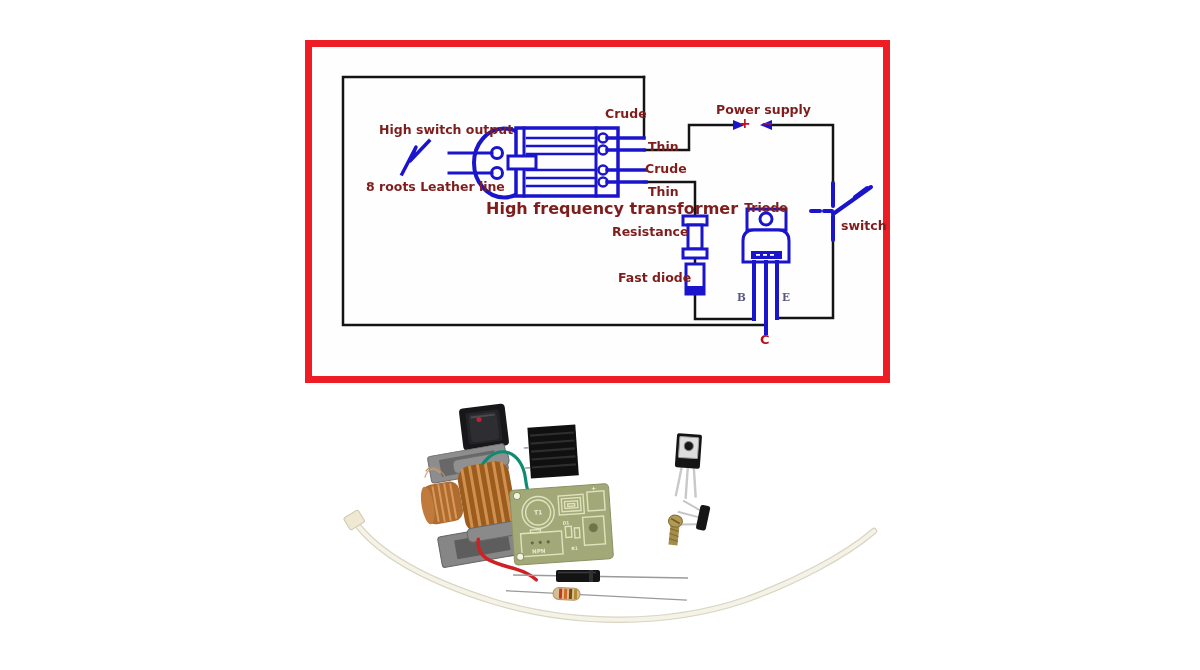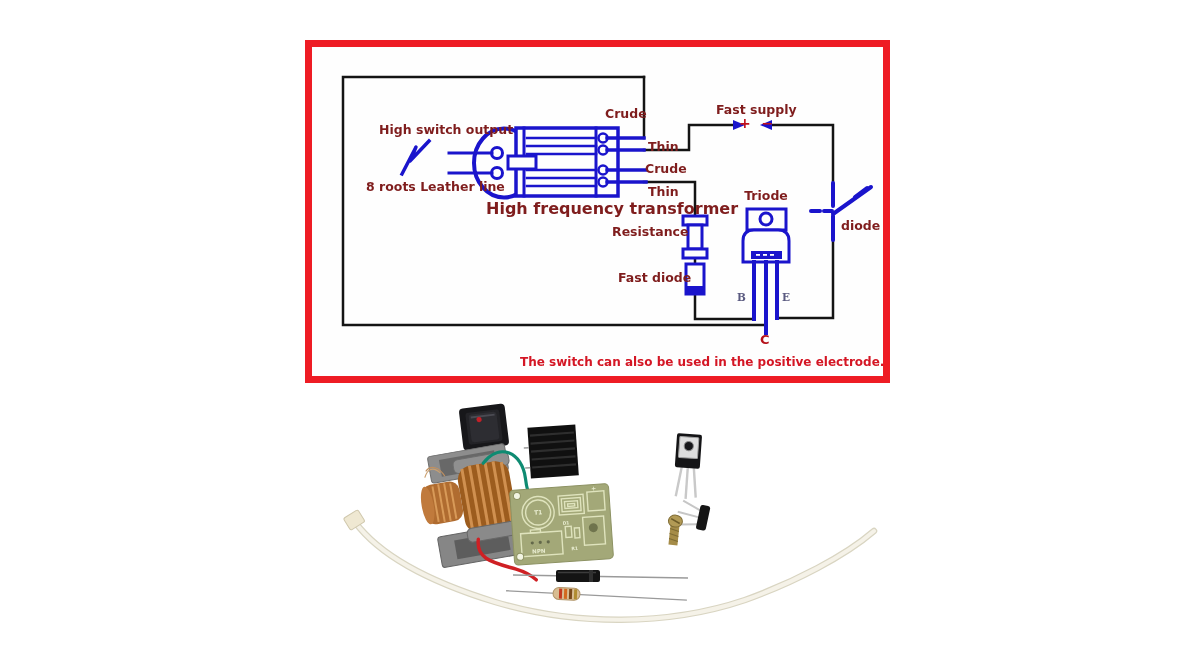--- a/index.html
+++ b/index.html
@@ -270,24 +270,23 @@
     </g>
   </svg>
 
   <div class="lbl" style="left:379px;top:122px">High switch output</div>
   <div class="lbl" style="left:366px;top:179px">8 roots Leather line</div>
   <div class="lbl small" style="left:486px;top:199px">High frequency transformer</div>
   <div class="lbl" style="left:605px;top:106px">Crude</div>
   <div class="lbl" style="left:648px;top:139px">Thin</div>
   <div class="lbl" style="left:645px;top:161px">Crude</div>
   <div class="lbl" style="left:648px;top:184px">Thin</div>
-  <div class="lbl" style="left:716px;top:102px">Fast supply</div>
+  <div class="lbl" style="left:716px;top:102px">Power supply</div>
   <div class="lbl pm" style="left:739px;top:115px">+ −</div>
   <div class="lbl" style="left:612px;top:224px;width:72px;text-align:left">Resistance</div>
   <div class="lbl" style="left:618px;top:270px;width:70px;text-align:left">Fast diode</div>
-  <div class="lbl" style="left:741px;top:188px;width:50px;text-align:center">Triode</div>
-  <div class="lbl" style="left:841px;top:218px">diode</div>
+  <div class="lbl" style="left:741px;top:200px;width:50px;text-align:center">Triode</div>
+  <div class="lbl" style="left:841px;top:218px">switch</div>
   <div class="lbl pin" style="left:737px;top:291px">B</div>
   <div class="lbl pin" style="left:782px;top:291px">E</div>
   <div class="lbl cpin" style="left:760px;top:332px">C</div>
-  <div class="lbl note" style="left:520px;top:355px;width:364px;text-align:right">The switch can also be used in the positive electrode.</div>
 
 </div>
 
 </body></html>

